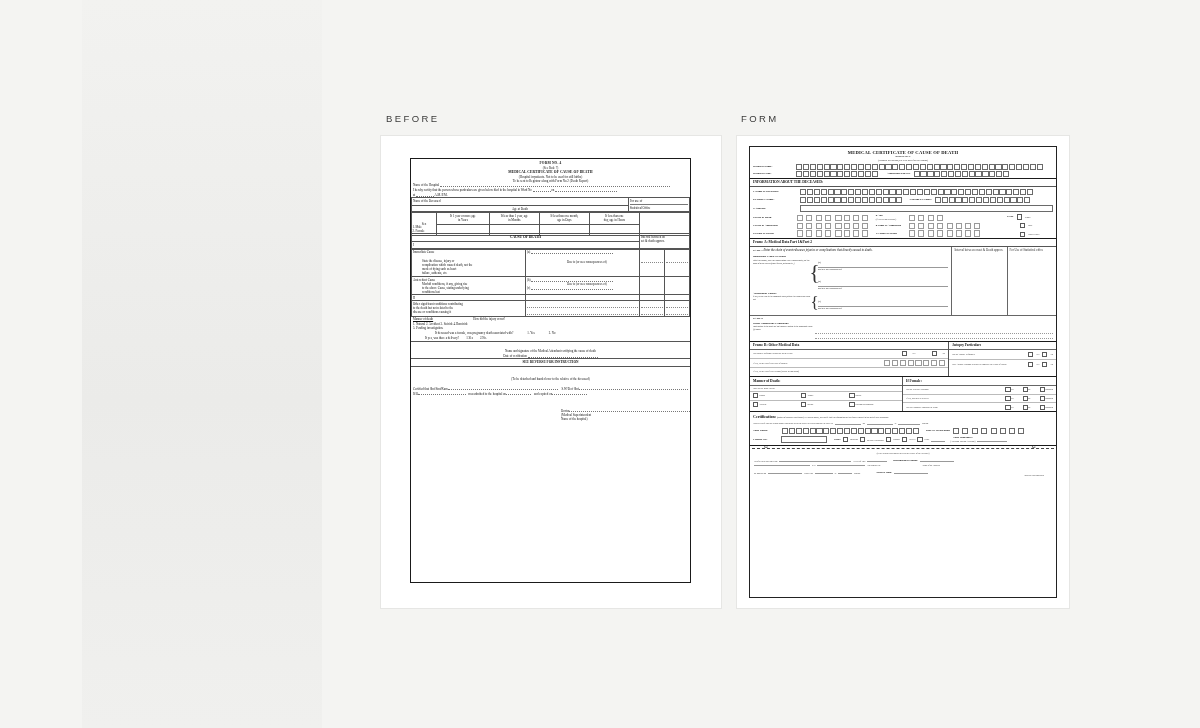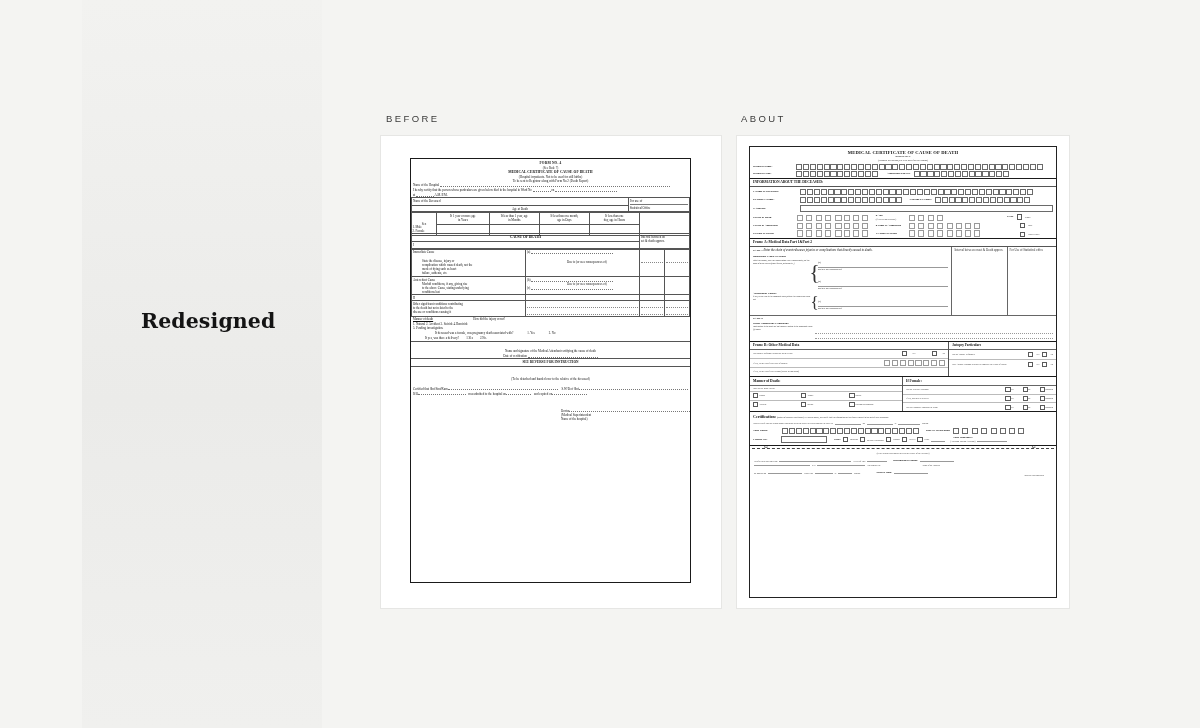--- a/index.html
+++ b/index.html
@@ -76,25 +76,24 @@
   .chk { width:5.2px; height:5.2px; border:.45px solid #5a5a5a; display:inline-block; vertical-align:middle;}
   .row { display:flex; align-items:center; padding:1.1px 3px; gap:3px; }
   .fieldline { flex:1; border-bottom:.4px solid #999; height:4px; }
 </style>
 </head>
 <body>
 
 <div id="bg-band"></div>
 
 <div id="title-block">
-  <div>Redesigned</div>
 </div>
 
 <div class="panel-label" style="left:386px; top:113px;text-align:right;">BEFORE</div>
-<div class="panel-label" style="left:741px; top:113px;">ABOUT</div>
+<div class="panel-label" style="left:741px; top:113px;">FORM</div>
 
 <div class="sheet" id="sheet-before">
   <div id="form-before">
 
     <div class="hdr">
       <div class="l1">FORM NO. 4</div>
       <div class="l2">(See Rule 7)</div>
       <div class="l3">MEDICAL CERTIFICATE OF CAUSE OF DEATH</div>
       <div class="l4">(Hospital in-patients. Not to be used for still births)</div>
       <div class="l5">To be sent to Registrar along with Form No.2 (Death Report)</div>

